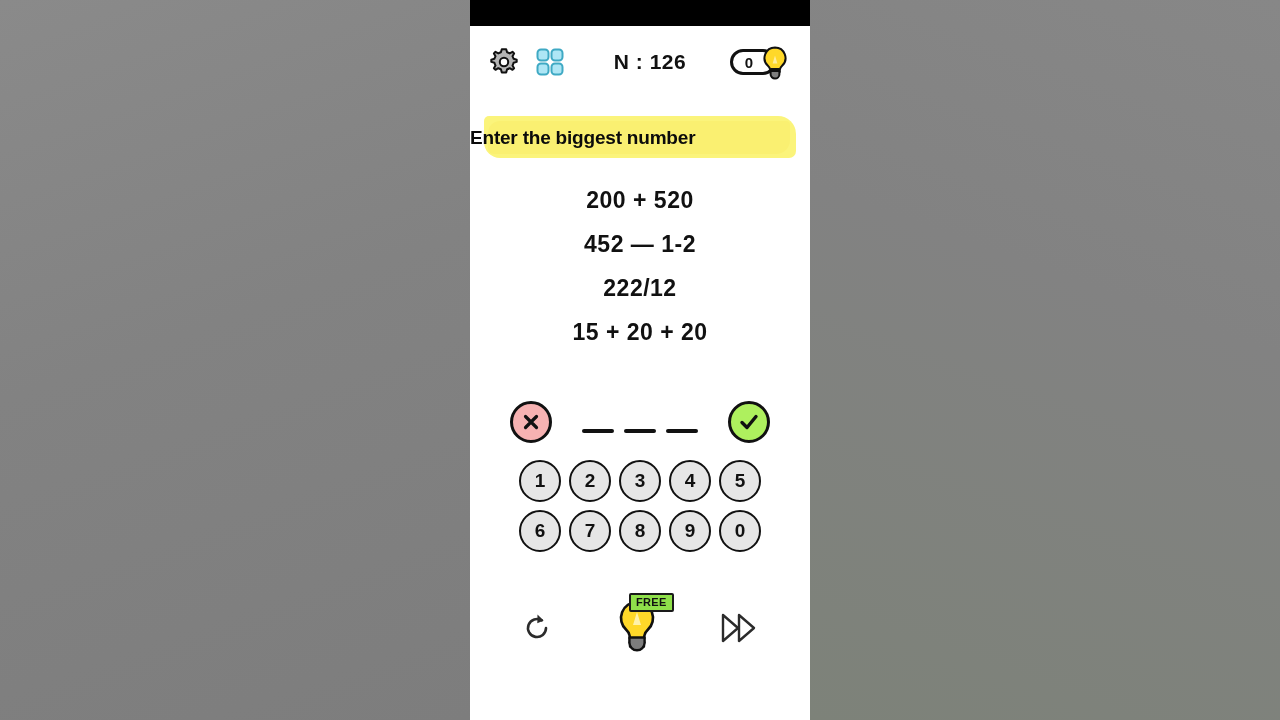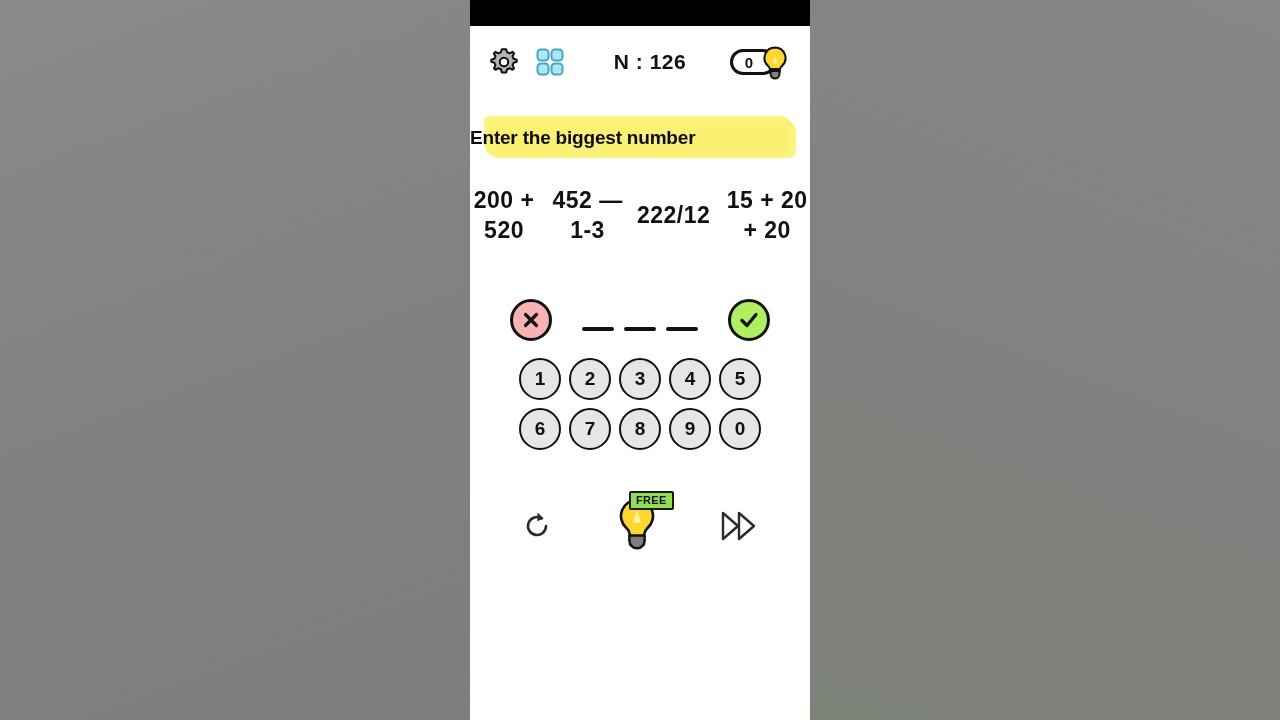--- a/index.html
+++ b/index.html
@@ -133,24 +133,23 @@
     font-size: 19px;
     font-weight: bold;
     color: #0b0b0b;
     letter-spacing: -0.2px;
   }
 
   
   #expressions {
     margin-top: 22px;
     display: flex;
-    flex-direction: row;
+    flex-direction: column;
     align-items: center;
     gap: 14px;
-    text-align: center;
   }
   .expression {
     font-size: 23px;
     font-weight: bold;
     color: #111;
     letter-spacing: 0.5px;
     line-height: 1.3;
   }
 
   
@@ -290,21 +289,21 @@
       </div>
     </div>
 
     <div id="banner-wrap">
       <div id="banner-highlight"></div>
       <div id="banner-text">Enter the biggest number</div>
     </div>
 
     <div id="expressions">
       <div class="expression">200 + 520</div>
-      <div class="expression">452  — 1-3</div>
+      <div class="expression">452  — 1-2</div>
       <div class="expression">222/12</div>
       <div class="expression">15 + 20 + 20</div>
     </div>
 
     <div id="answer-row">
 
       <div class="action-circle" id="clear-button">
         <svg width="22" height="22" viewBox="0 0 22 22">
           <path d="M5.5 5.5 L16.5 16.5 M16.5 5.5 L5.5 16.5" stroke="#111" stroke-width="3.2" stroke-linecap="round"></path>
         </svg>

